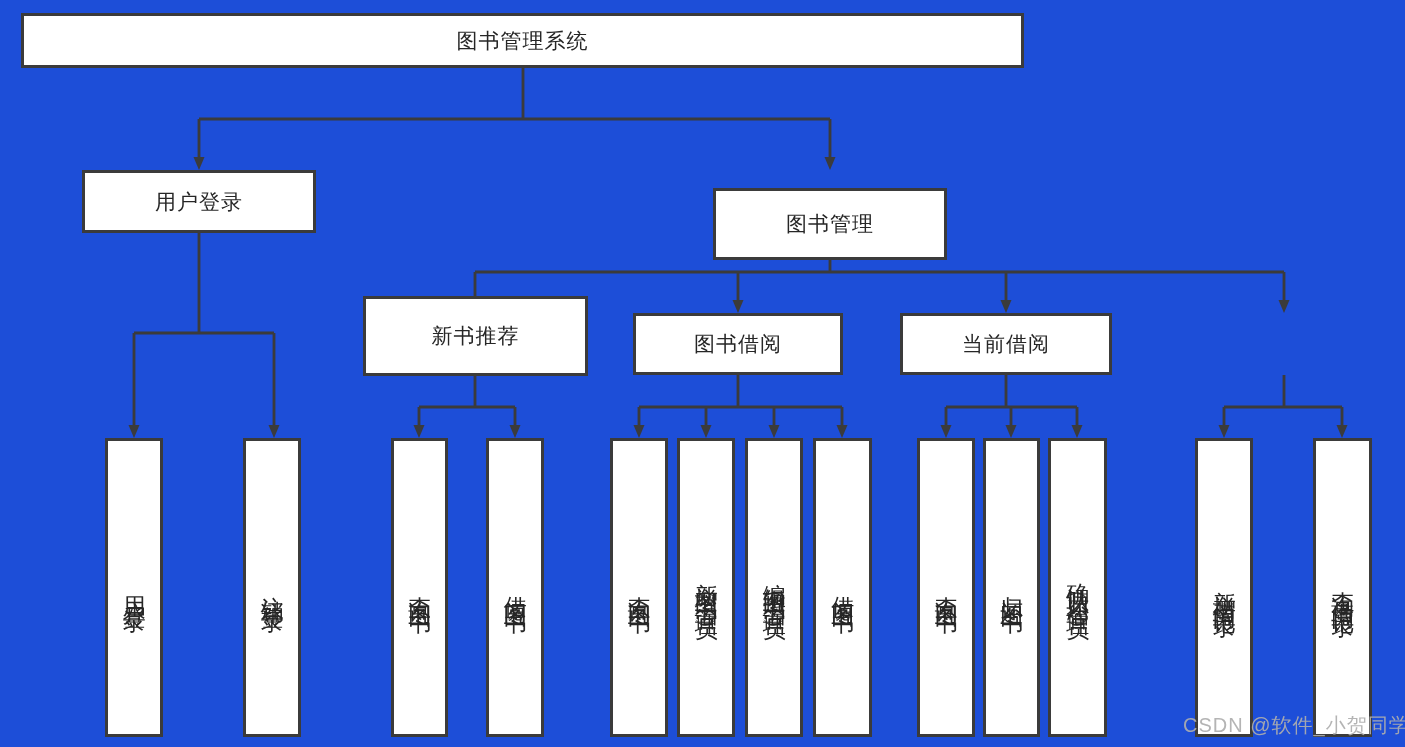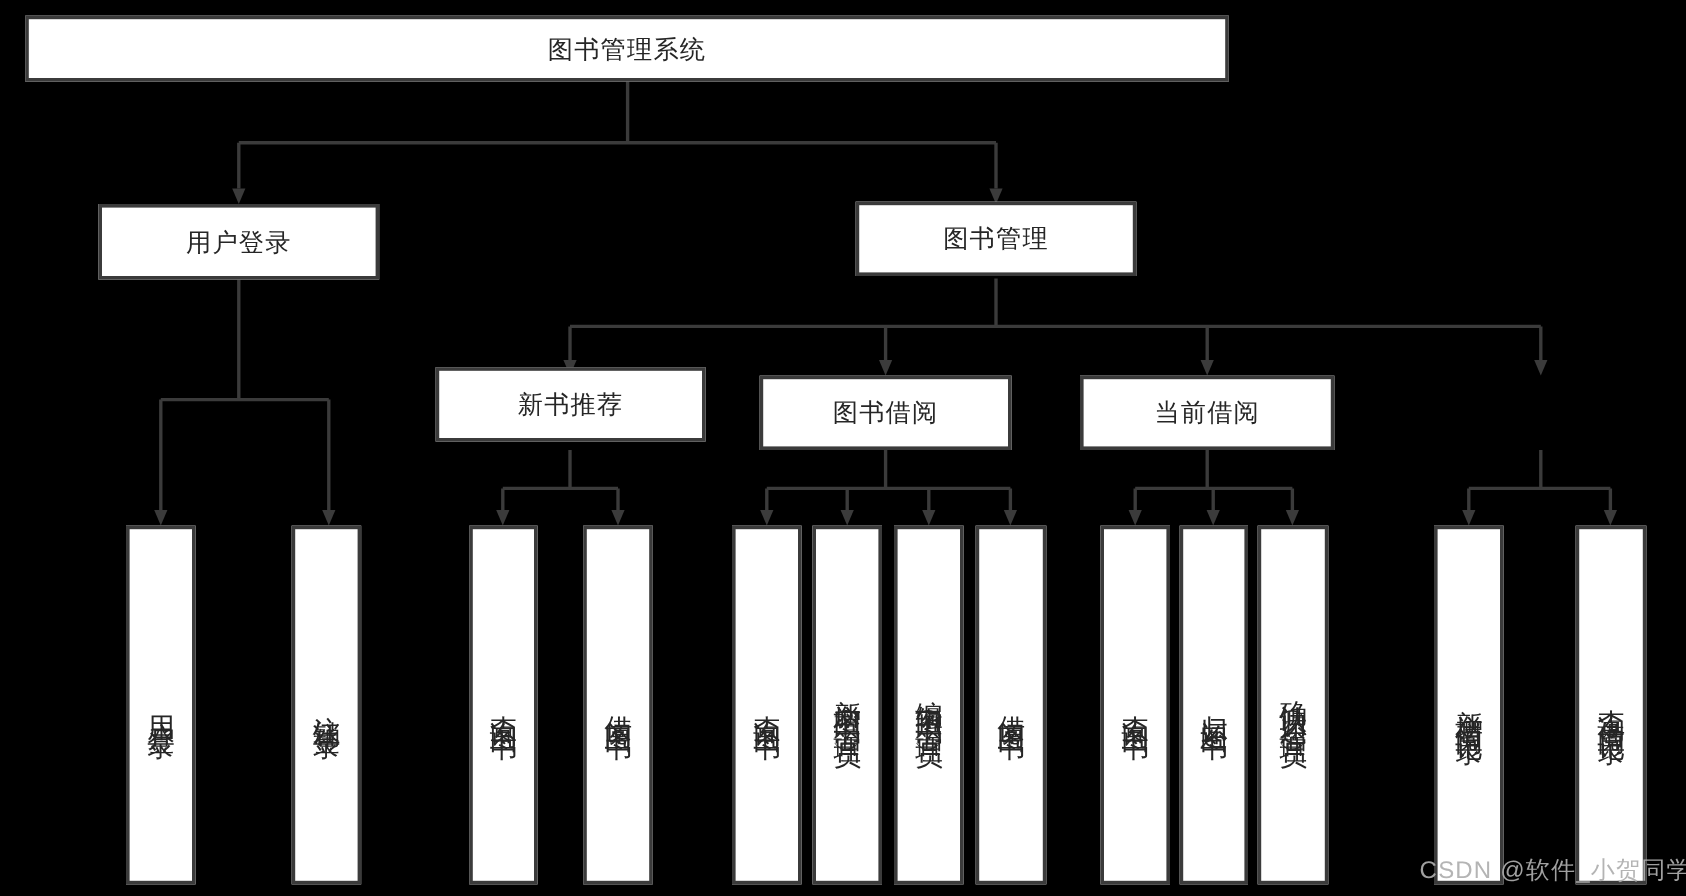--- a/index.html
+++ b/index.html
@@ -5,21 +5,21 @@
   html, body {
     margin: 0;
     padding: 0;
     background: #ffffff;
     font-family: "Liberation Sans", "DejaVu Sans", sans-serif;
   }
   #stage {
     position: relative;
     width: 1405px;
     height: 747px;
-    background: #000000;
+    background: #1d4ed8;
     overflow: hidden;
   }
   #connectors {
     position: absolute;
     left: 0; top: 0;
     width: 1405px;
     height: 747px;
     z-index: 1;
   }
   .node {
@@ -100,23 +100,23 @@
       <polygon points="1005.5,425 1016.5,425 1011,438"></polygon>
       <polygon points="1071.5,425 1082.5,425 1077,438"></polygon>
       <polygon points="1218.5,425 1229.5,425 1224,438"></polygon>
       <polygon points="1336.5,425 1347.5,425 1342,438"></polygon>
     </g>
   </svg>
 
   <div class="node hbox" style="left:21px; top:13px; width:1003px; height:55px;">图书管理系统</div>
 
   <div class="node hbox" style="left:82px; top:170px; width:234px; height:63px;">用户登录</div>
-  <div class="node hbox" style="left:713px; top:168px; width:234px; height:62px;">图书管理</div>
+  <div class="node hbox" style="left:713px; top:188px; width:234px; height:72px;">图书管理</div>
 
-  <div class="node hbox" style="left:363px; top:306px; width:225px; height:62px;">新书推荐</div>
+  <div class="node hbox" style="left:363px; top:296px; width:225px; height:80px;">新书推荐</div>
   <div class="node hbox" style="left:900px; top:313px; width:212px; height:62px;">当前借阅</div>
   <div class="node hbox" style="left:633px; top:313px; width:210px; height:62px;">图书借阅</div>
 
   <div class="node vbox" style="left:105px; top:438px; width:58px; height:299px;">用户登录</div>
   <div class="node vbox" style="left:243px; top:438px; width:58px; height:299px;">注销登录</div>
 
   <div class="node vbox" style="left:391px; top:438px; width:57px; height:299px;">查询图书</div>
   <div class="node vbox" style="left:486px; top:438px; width:58px; height:299px;">借阅图书</div>
 
   <div class="node vbox" style="left:610px; top:438px; width:58px; height:299px;">查询图书</div>

